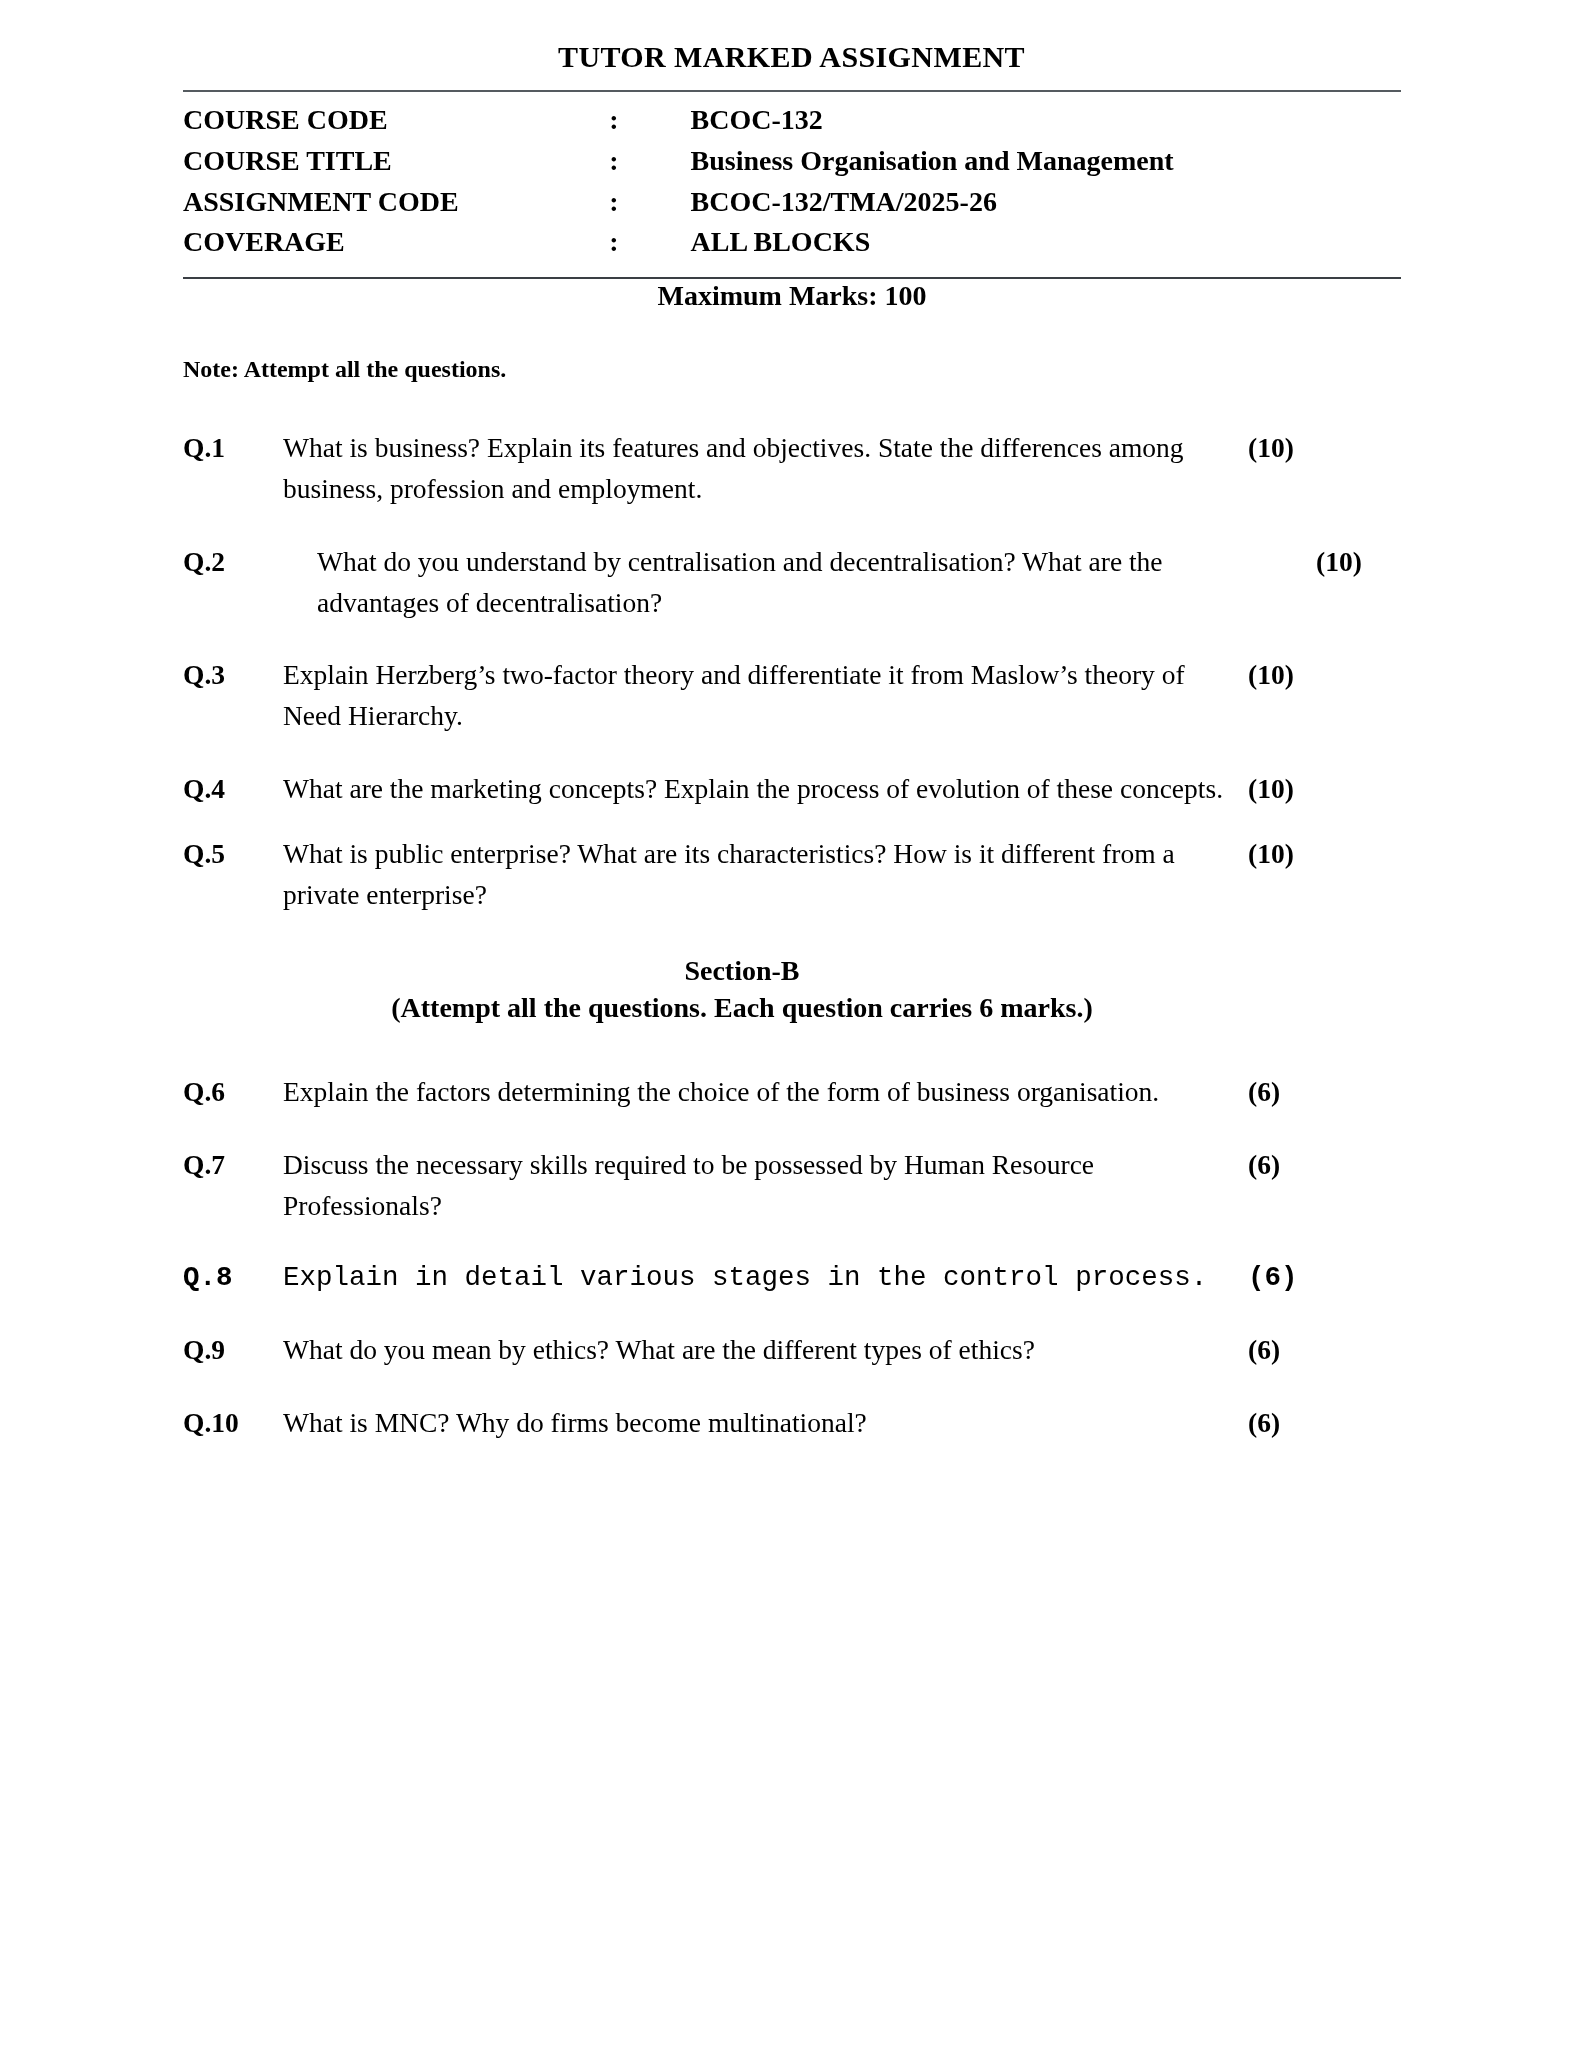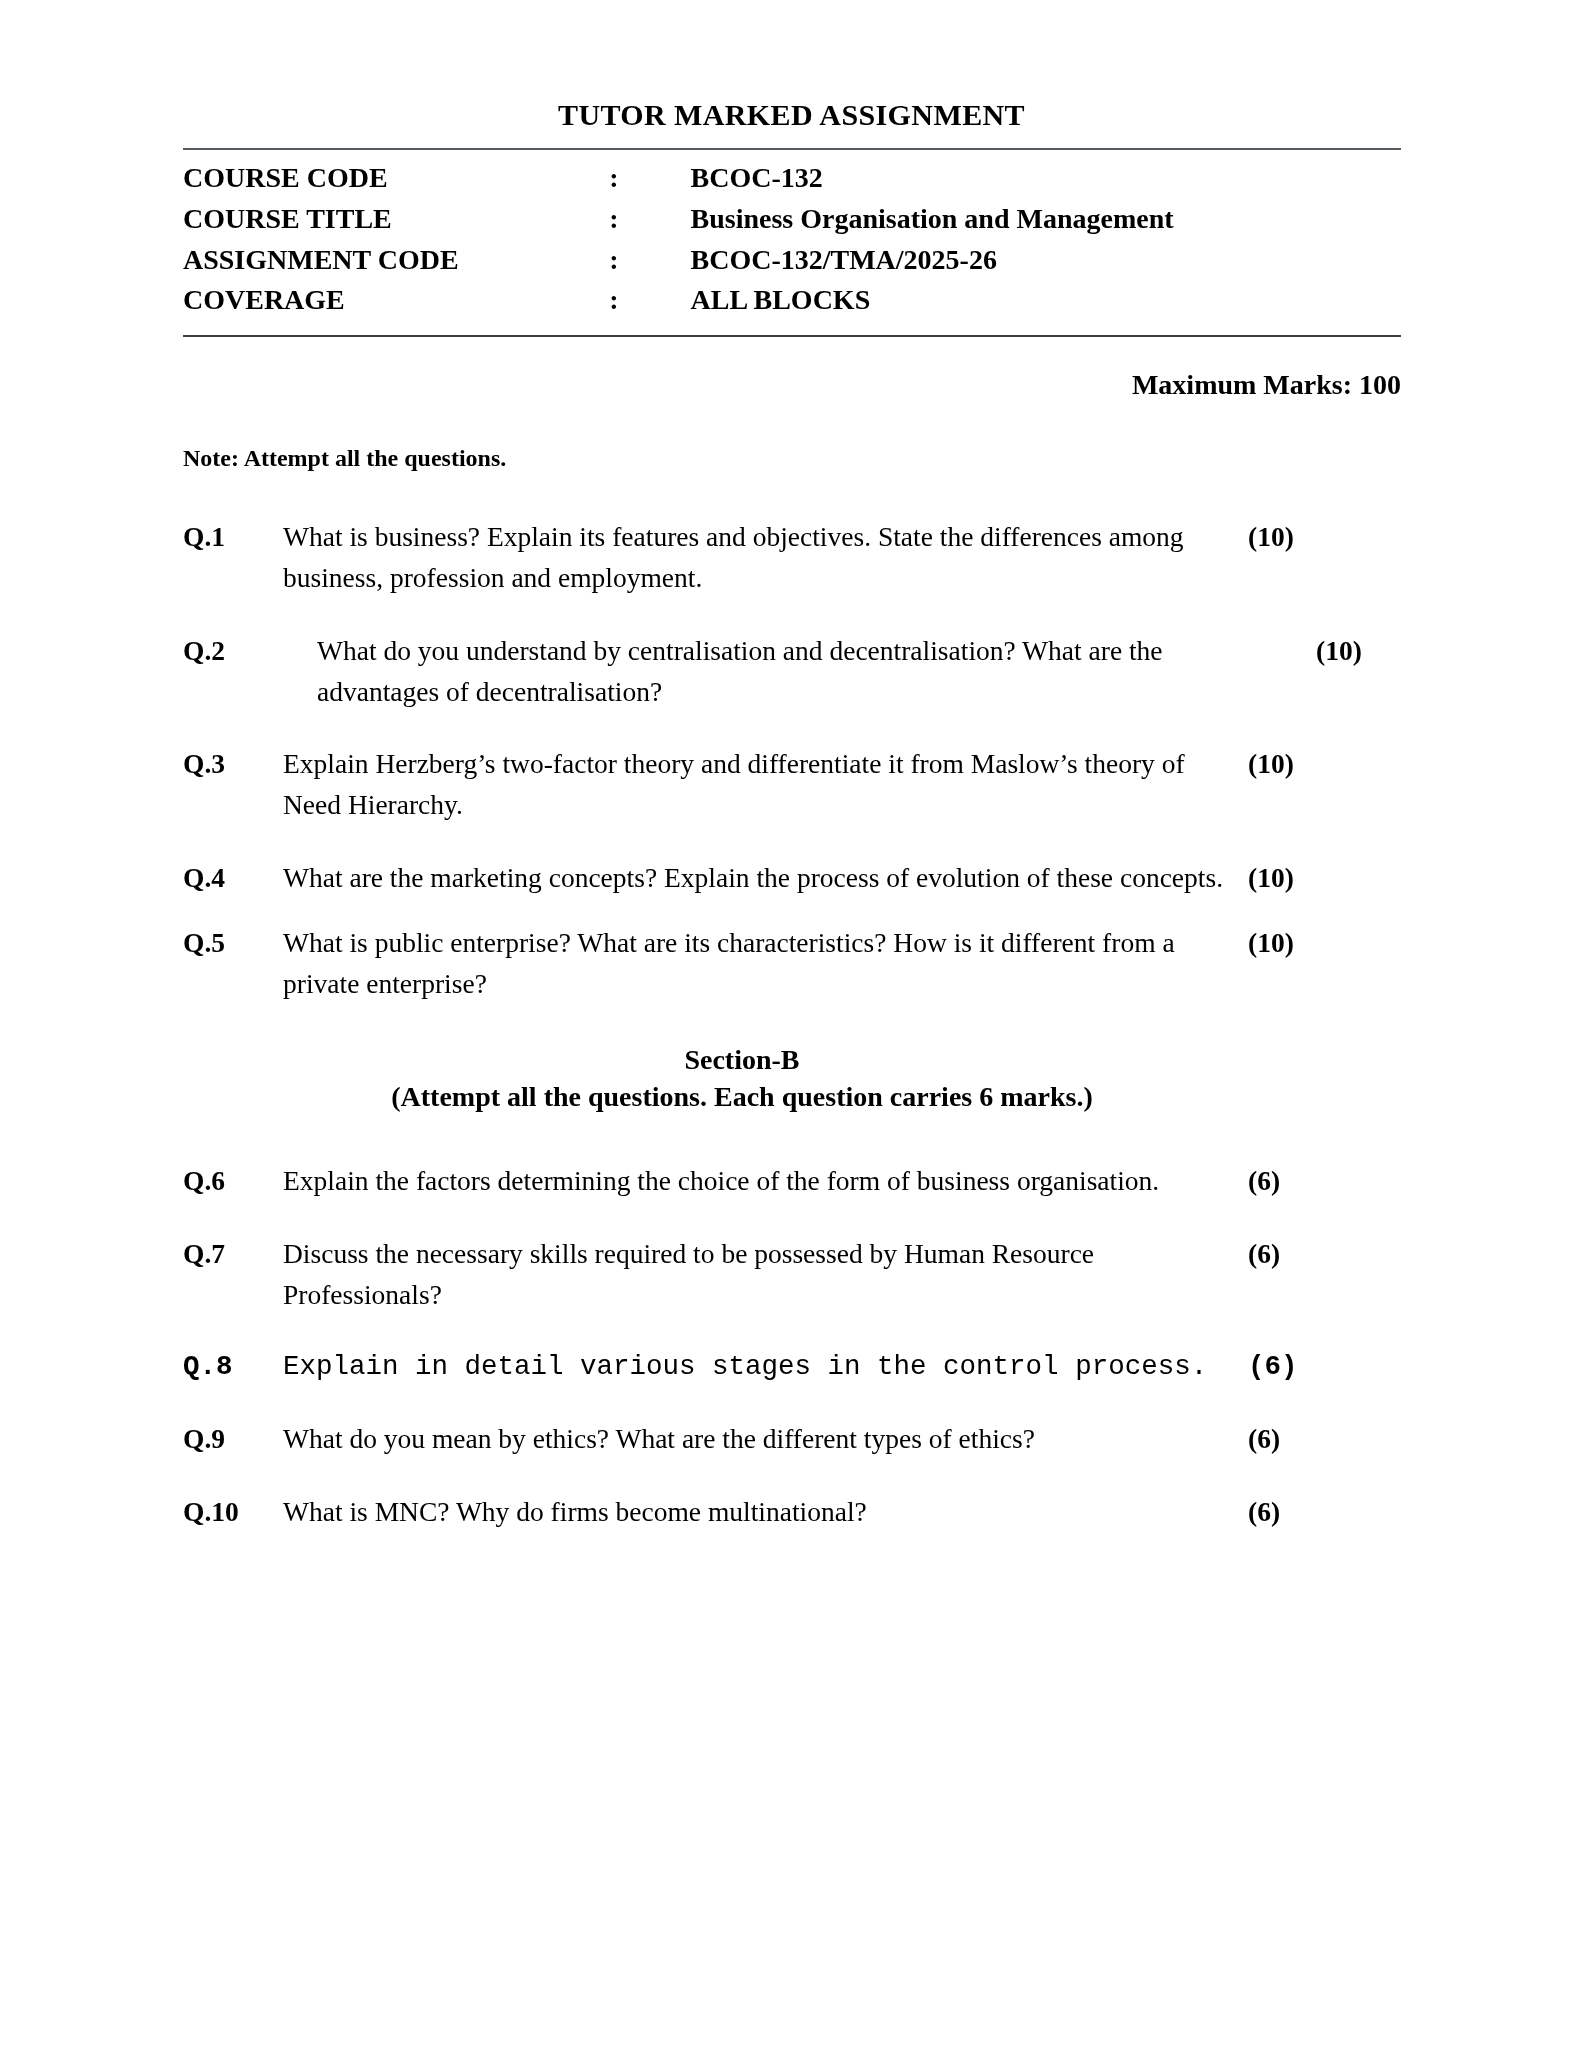--- a/index.html
+++ b/index.html
@@ -22,21 +22,21 @@
     box-sizing: border-box;
     padding: 0;
   }
 
   
   .doc-title {
     text-align: center;
     font-weight: bold;
     font-size: 30px;
     letter-spacing: 0.4px;
-    padding-top: 100px;
+    padding-top: 42px;
     line-height: 1.0;
   }
 
   
   .rule {
     margin: 0 auto;
     width: 1218px;
     margin-left: 183px;
     border: 0;
     border-top: 2.2px solid #555b60;
@@ -61,24 +61,24 @@
     white-space: nowrap;
   }
   .meta td.label { width: 420px; }
   .meta td.colon { width: 80px; }
   .meta td.value { width: 700px; }
 
   
   .max-marks {
     margin-left: 183px;
     width: 1218px;
-    text-align: right;
+    text-align: center;
     font-weight: bold;
     font-size: 28px;
-    margin-top: 32px;
+    margin-top: 1px;
   }
 
   
   .note {
     margin-left: 183px;
     font-weight: bold;
     font-size: 24px;
     margin-top: 44px;
   }
 

